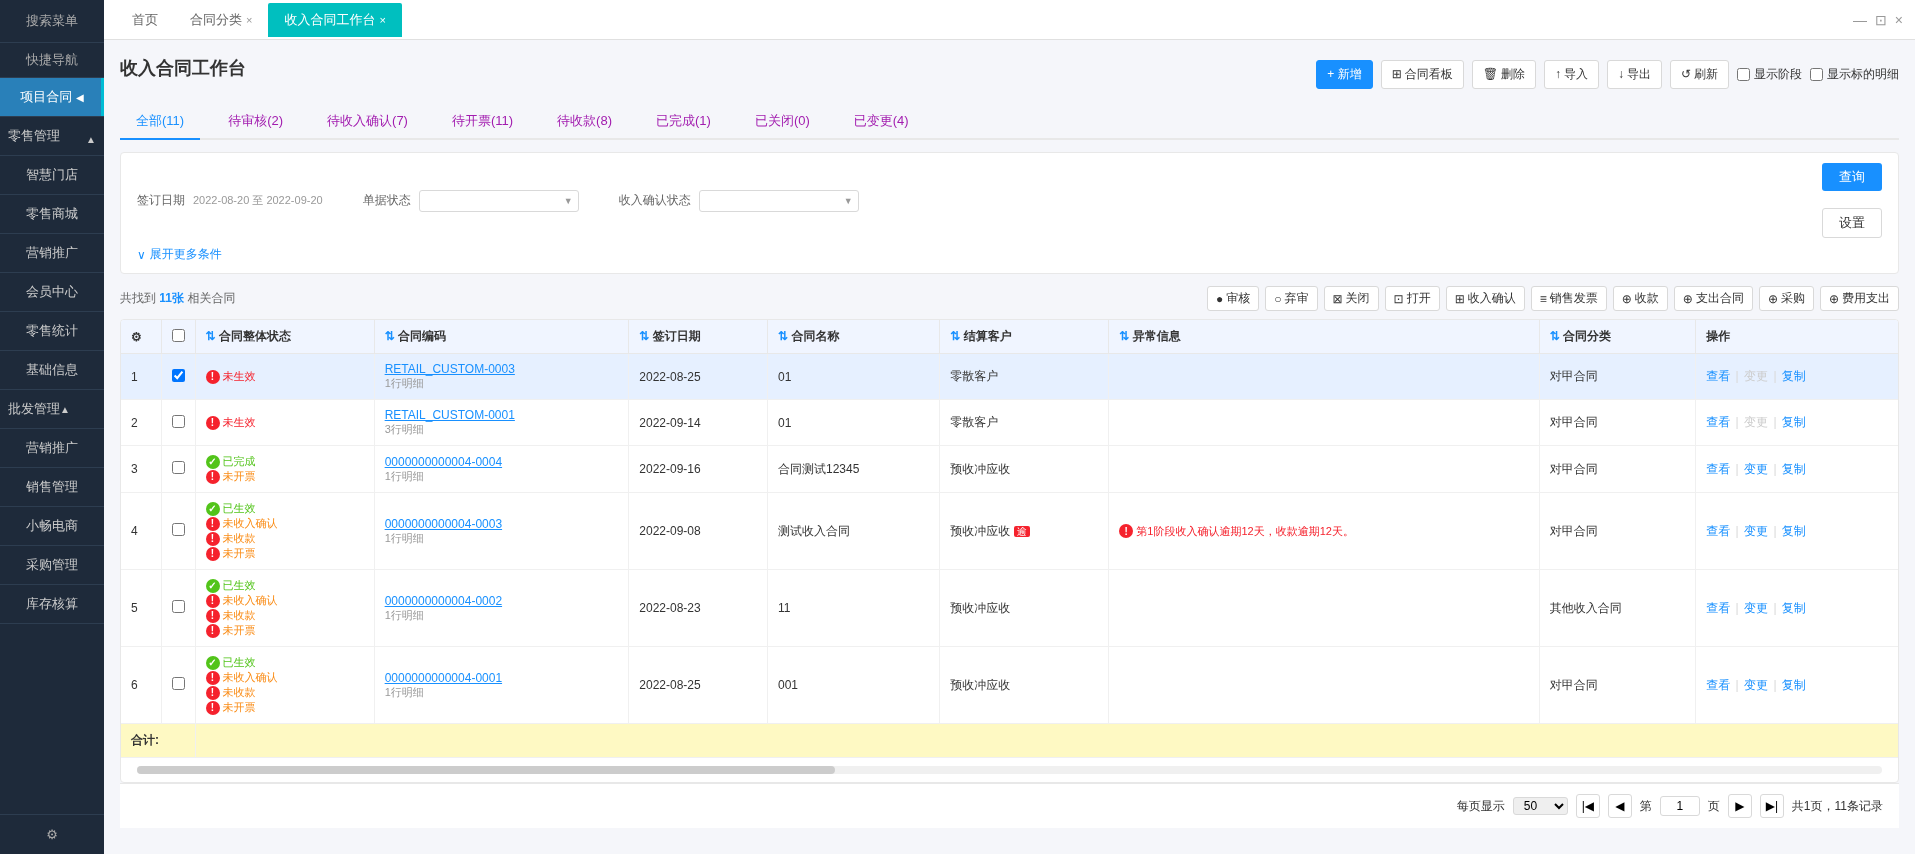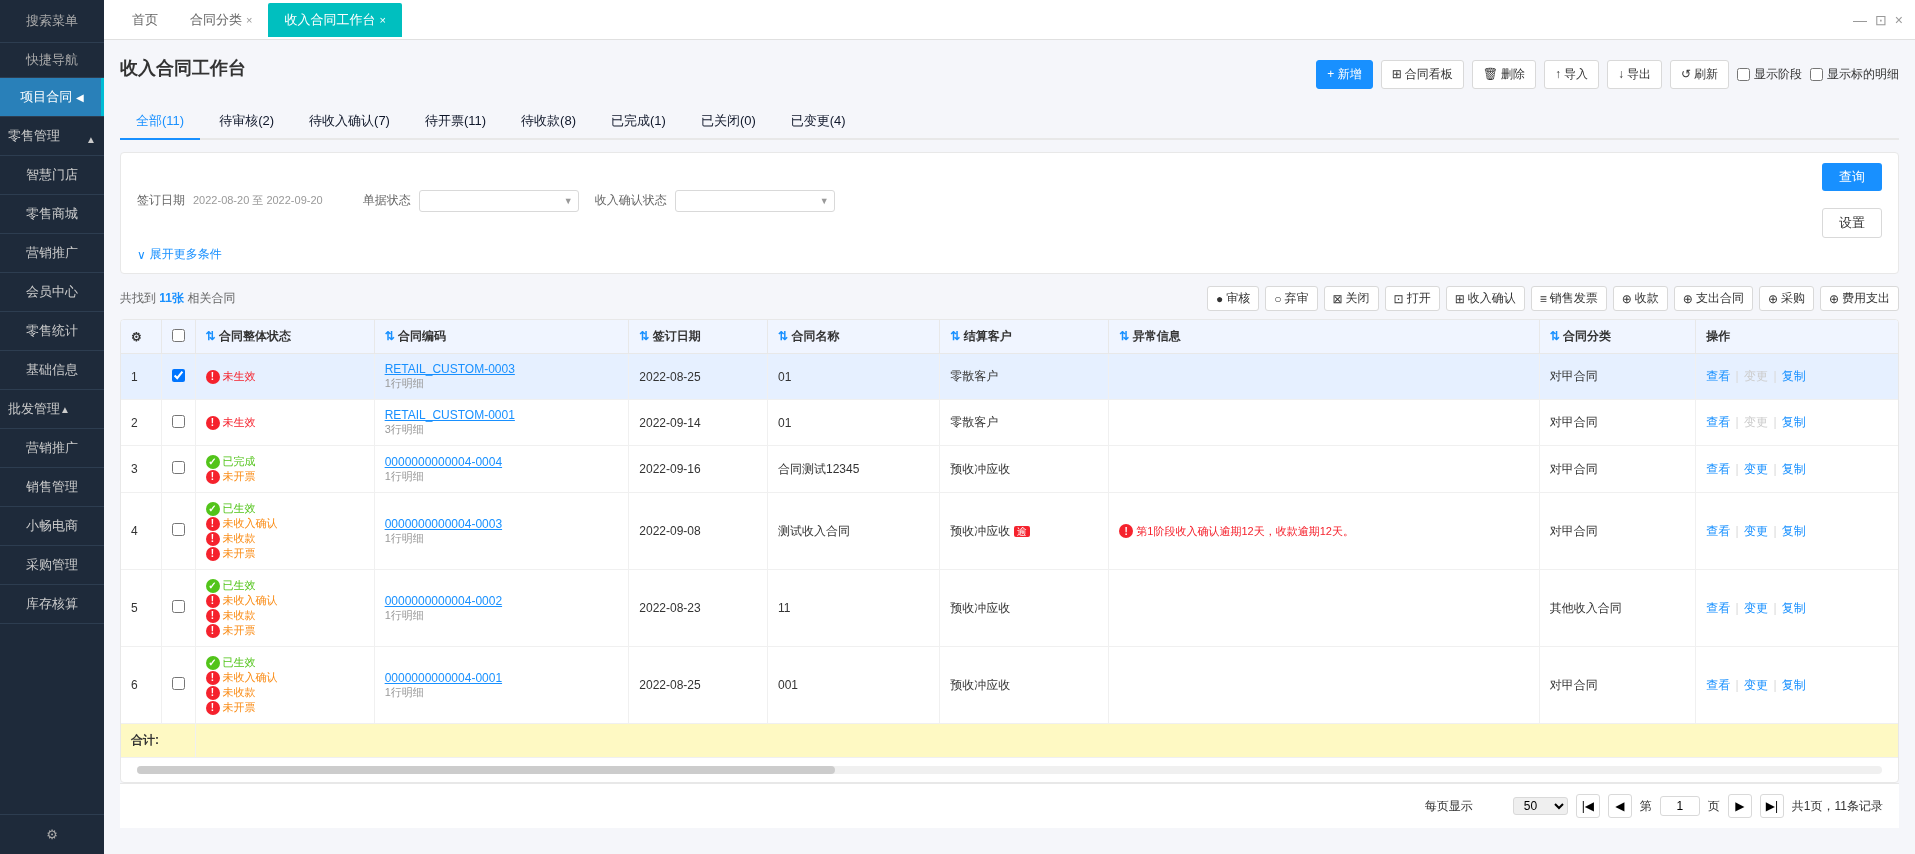--- a/index.html
+++ b/index.html
@@ -27,22 +27,22 @@
     .content { flex: 1; padding: 16px; overflow: auto; background: #f5f6fa; }
 
     
     .page-title { font-size: 18px; font-weight: bold; color: #333; margin-bottom: 12px; }
     .toolbar-btn { display: flex; align-items: center; gap: 3px; padding: 5px 10px; border: 1px solid #d9d9d9; background: #fff; border-radius: 3px; cursor: pointer; font-size: 12px; color: #333; white-space: nowrap; }
     .toolbar-btn-primary { background: #1890ff; color: #fff; border-color: #1890ff; }
     .toolbar-right { margin-left: auto; display: flex; align-items: center; gap: 8px; }
     .checkbox-label { display: flex; align-items: center; gap: 4px; font-size: 12px; cursor: pointer; }
 
     
-    .filter-tabs { display: flex; align-items: center; gap: 3px; border-bottom: 2px solid #e8e8e8; margin-bottom: 12px; }
-    .filter-tab { padding: 8px 16px; cursor: pointer; font-size: 13px; color: #0f172a; border-bottom: 2px solid transparent; margin-bottom: -2px; }
+    .filter-tabs { display: flex; align-items: center; gap: 12px; border-bottom: 2px solid #e8e8e8; margin-bottom: 12px; }
+    .filter-tab { padding: 8px 16px; cursor: pointer; font-size: 13px; color: #a21caf; border-bottom: 2px solid transparent; margin-bottom: -2px; }
     .filter-tab.active { color: #1890ff; border-bottom-color: #1890ff; }
 
     
     .filter-bar { background: #fff; border: 1px solid #e8e8e8; border-radius: 4px; padding: 10px 16px; margin-bottom: 12px; }
     .filter-row { display: flex; align-items: center; gap: 16px; flex-wrap: wrap; }
     .filter-group { display: flex; align-items: center; gap: 8px; }
     .filter-label { font-size: 12px; color: #666; white-space: nowrap; }
     .filter-date-btns { display: flex; gap: 4px; }
     .filter-date-btn { padding: 2px 8px; border: 1px solid #d9d9d9; border-radius: 3px; cursor: pointer; font-size: 12px; background: #fff; }
     .filter-date-btn.active { background: #00bfbf; color: #fff; border-color: #00bfbf; }
@@ -79,21 +79,21 @@
     .op-btn { color: #1890ff; cursor: pointer; font-size: 12px; }
     .op-sep { color: #d9d9d9; margin: 0 2px; }
     .error-msg { color: #f5222d; font-size: 11px; }
     .circle-icon { width: 14px; height: 14px; border-radius: 50%; display: inline-flex; align-items: center; justify-content: center; font-size: 10px; font-weight: bold; }
     .circle-red { background: #f5222d; color: #fff; }
     .circle-green { background: #52c41a; color: #fff; }
     .sum-row td { background: #fef9c3; font-weight: bold; }
 
     
     .pagination { display: flex; align-items: center; justify-content: flex-end; padding: 10px 16px; background: #fff; border-top: 1px solid #e8e8e8; gap: 8px; font-size: 12px; }
-    .page-size-select { border: 1px solid #d9d9d9; border-radius: 3px; padding: 0 6px; font-size: 12px; margin-left: 32px; }
+    .page-size-select { border: 1px solid #d9d9d9; border-radius: 3px; padding: 0 6px; font-size: 12px; }
     .page-btn { width: 24px; height: 24px; border: 1px solid #d9d9d9; border-radius: 3px; background: #fff; cursor: pointer; display: flex; align-items: center; justify-content: center; font-size: 12px; }
     .page-input { width: 40px; border: 1px solid #d9d9d9; border-radius: 3px; padding: 2px 4px; text-align: center; font-size: 12px; }
 
     
     .scroll-bar { background: #f0f0f0; height: 8px; border-radius: 4px; position: relative; margin: 4px 0; }
     .scroll-thumb { background: #ccc; height: 8px; border-radius: 4px; width: 40%; position: absolute; left: 0; }
   </style>
 </head>
 <body>
 
@@ -200,21 +200,21 @@
         <div class="filter-group">
           <span class="filter-label">签订日期</span>
           <span class="filter-date-range">2022-08-20 至 2022-09-20</span>
         </div>
         <div class="filter-group" style="margin-left:24px;">
           <span class="filter-label">单据状态</span>
           <div class="filter-select-wrap">
             <select class="filter-select"></select>
           </div>
         </div>
-        <div class="filter-group" style="">
+        <div class="filter-group" style="margin-left:24px;">
           <span class="filter-label">收入确认状态</span>
           <div class="filter-select-wrap">
             <select class="filter-select"></select>
           </div>
         </div>
         <div style="margin-left:auto;display:flex;flex-direction:column;gap:17px;">
           <button class="btn-query">查询</button>
           <button class="btn-setting">设置</button>
         </div>
       </div>

